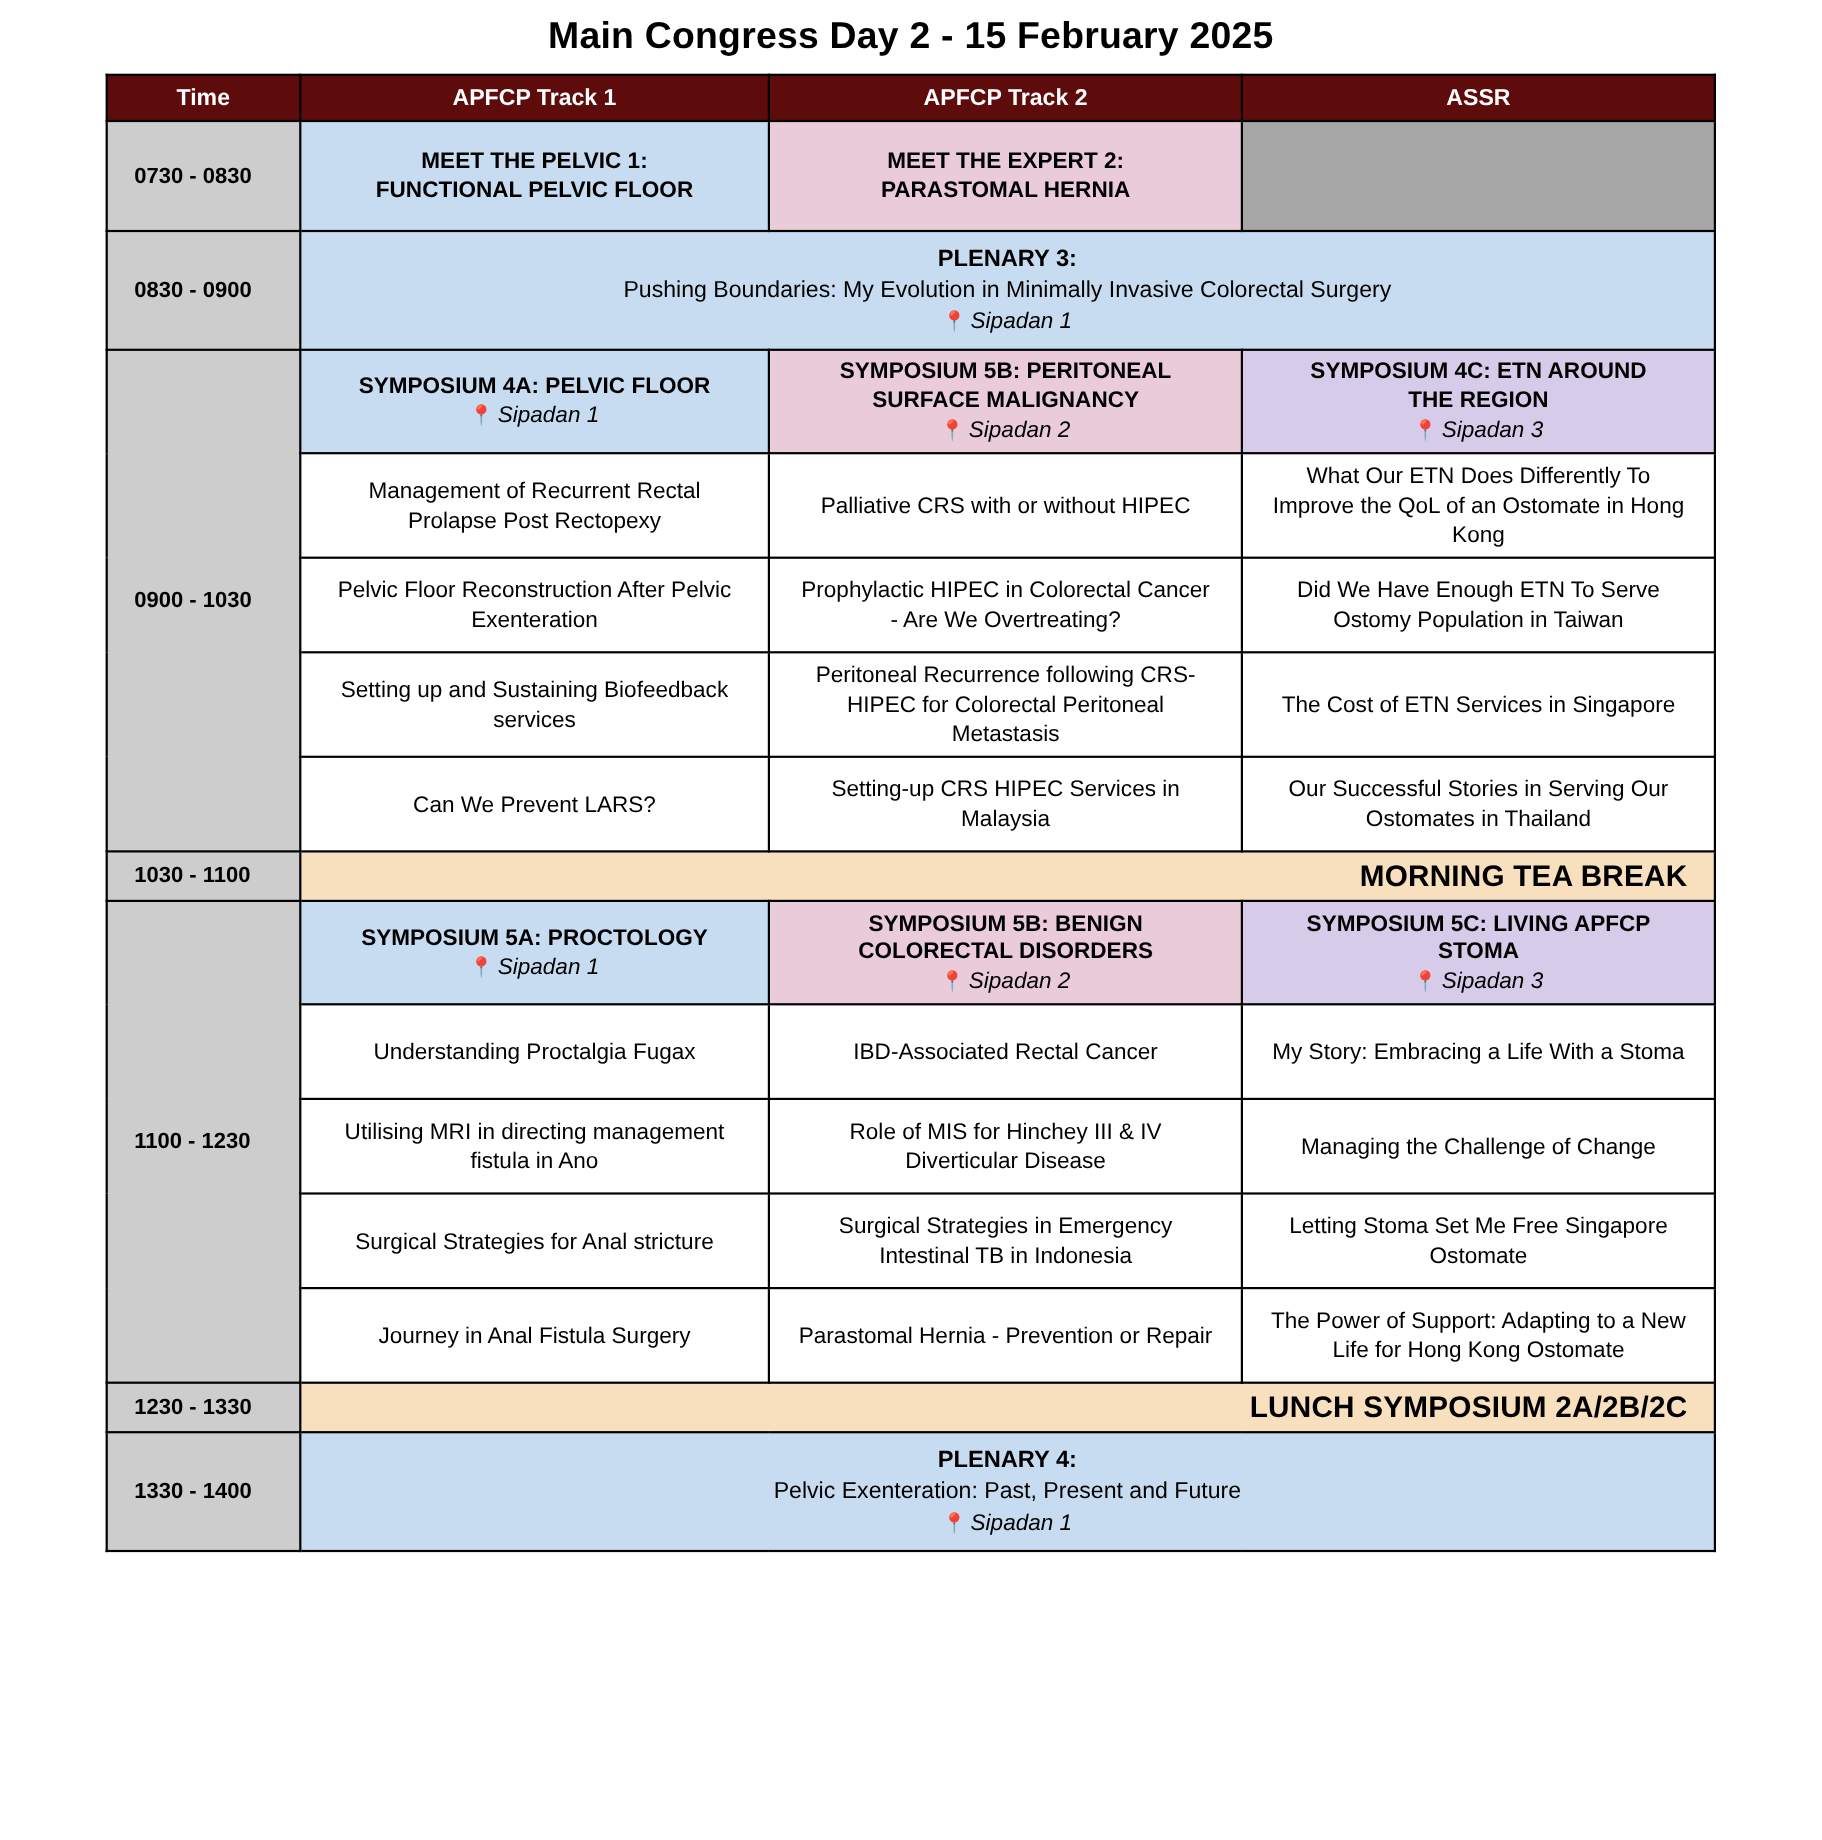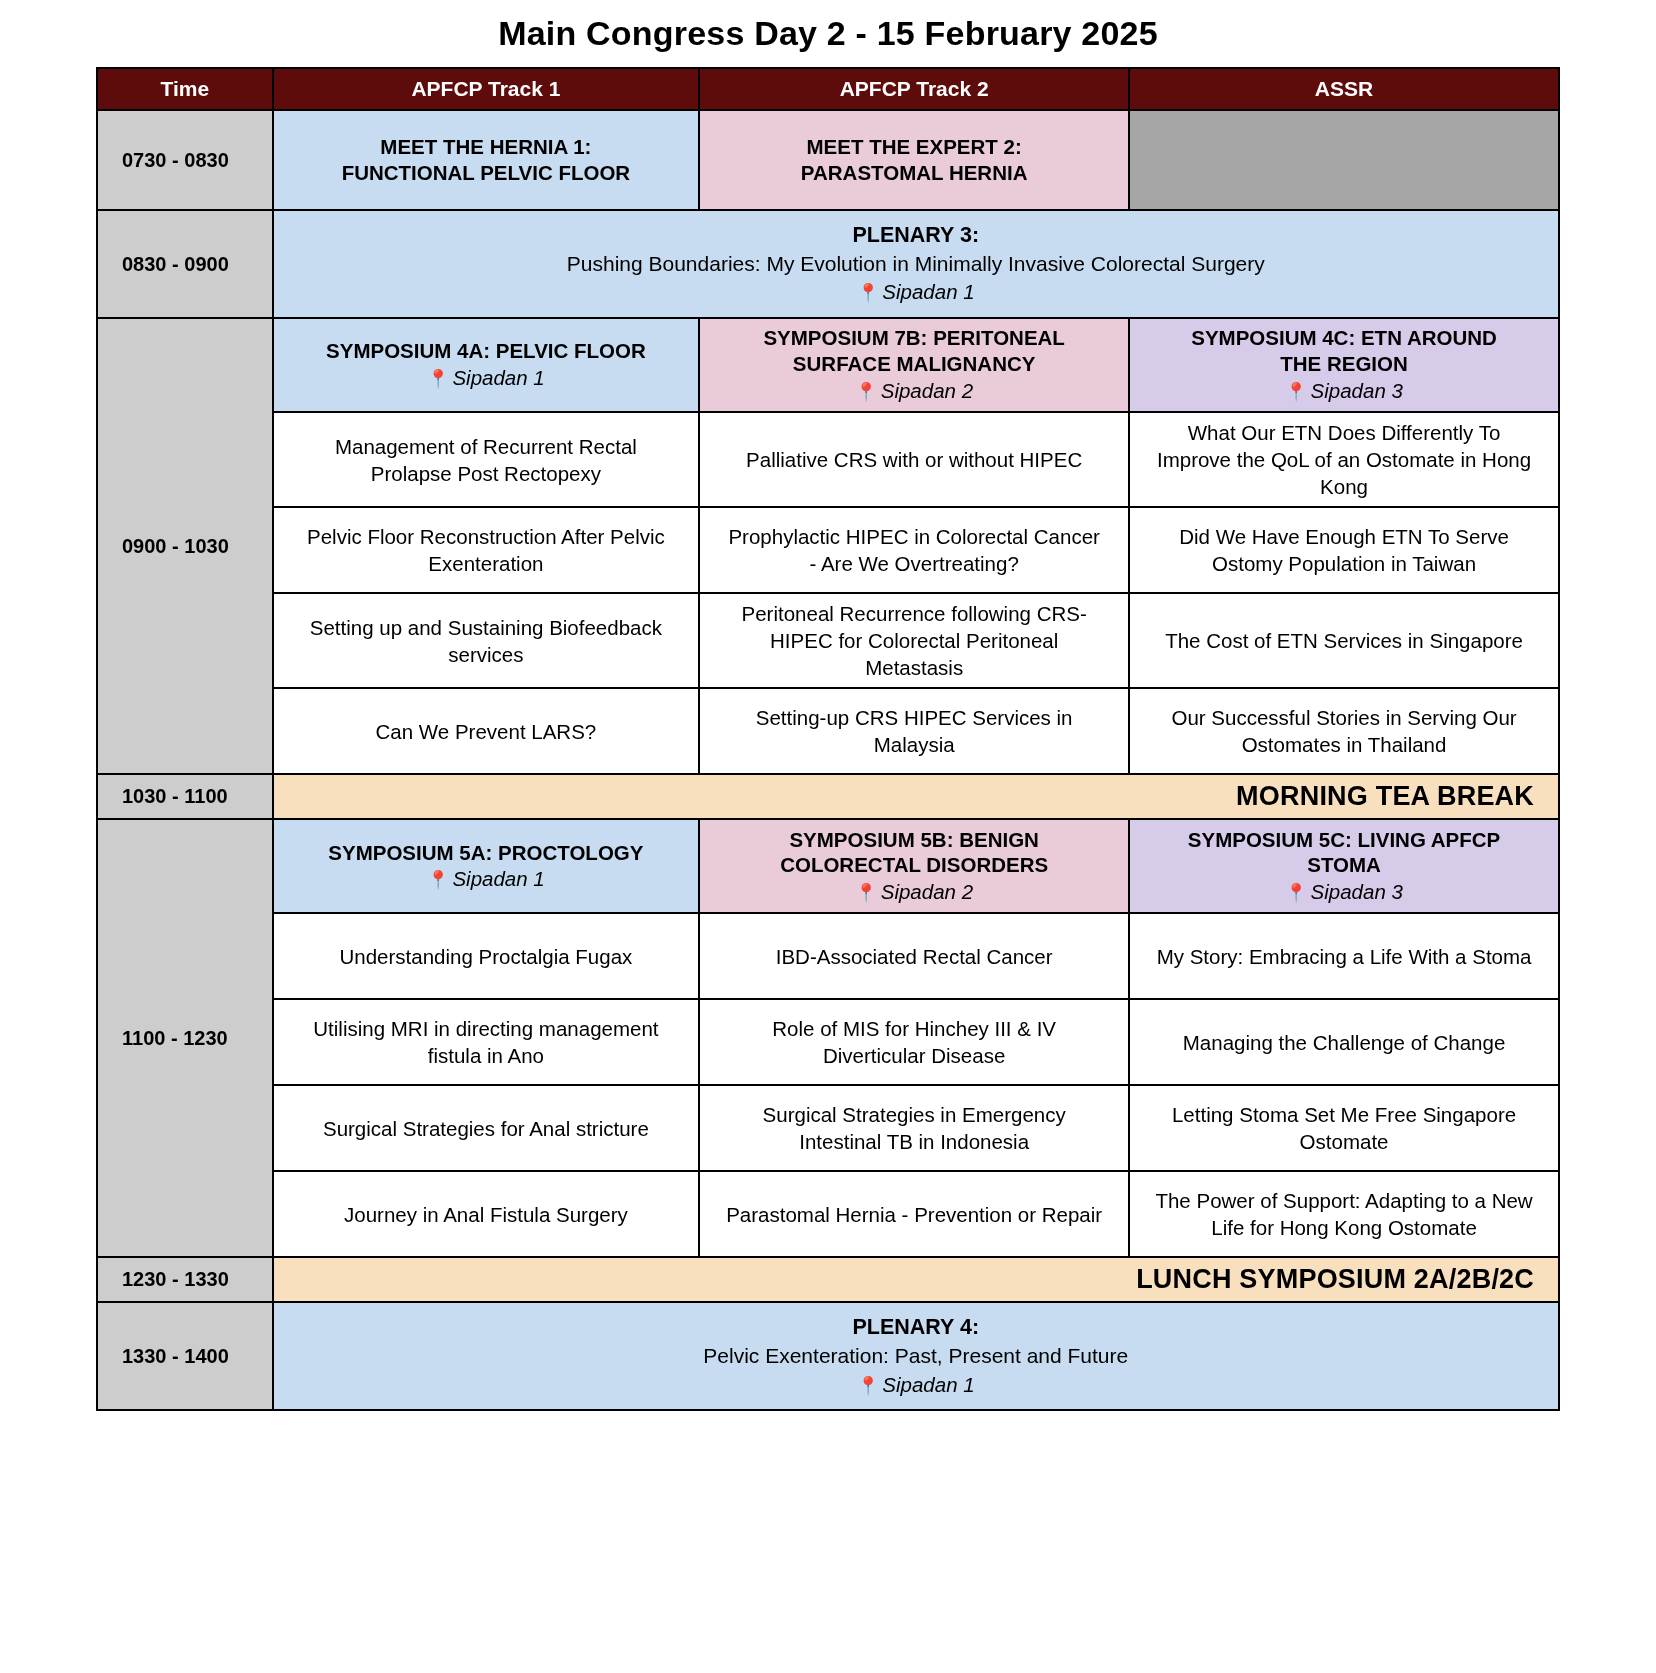--- a/index.html
+++ b/index.html
@@ -164,21 +164,21 @@
           <th>ASSR</th>
         </tr>
       </thead>
 
       <tbody>
 
         <tr>
           <td class="time">0730 - 0830</td>
           <td class="blue expert">
             <div class="sess-title">
-              <div>MEET THE HERNIA 1:</div>
+              <div>MEET THE PELVIC 1:</div>
               <div>FUNCTIONAL PELVIC FLOOR</div>
             </div>
           </td>
           <td class="pink expert">
             <div class="sess-title">
               <div>MEET THE EXPERT 2:</div>
               <div>PARASTOMAL HERNIA</div>
             </div>
           </td>
           <td class="grayblk"></td>
@@ -196,21 +196,21 @@
         <tr>
           <td class="time" rowspan="5">0900 - 1030</td>
           <td class="blue headcell">
             <div class="sess-title">
               <div>SYMPOSIUM 4A: PELVIC FLOOR</div>
             </div>
             <div class="venue"><span class="pin">📍</span><span>Sipadan 1</span></div>
           </td>
           <td class="pink headcell">
             <div class="sess-title">
-              <div>SYMPOSIUM 7B: PERITONEAL</div>
+              <div>SYMPOSIUM 5B: PERITONEAL</div>
               <div>SURFACE MALIGNANCY</div>
             </div>
             <div class="venue"><span class="pin">📍</span><span>Sipadan 2</span></div>
           </td>
           <td class="purple headcell">
             <div class="sess-title">
               <div>SYMPOSIUM 4C: ETN AROUND</div>
               <div>THE REGION</div>
             </div>
             <div class="venue"><span class="pin">📍</span><span>Sipadan 3</span></div>

